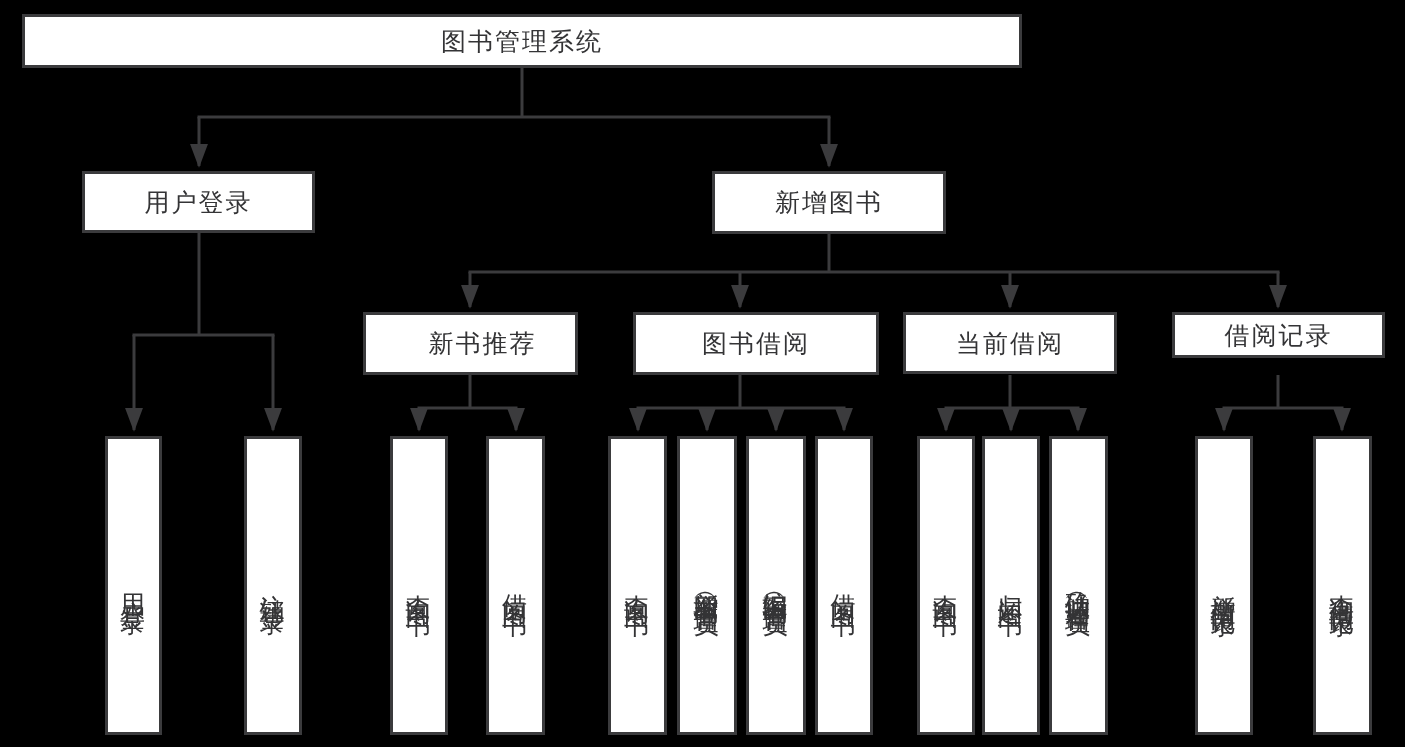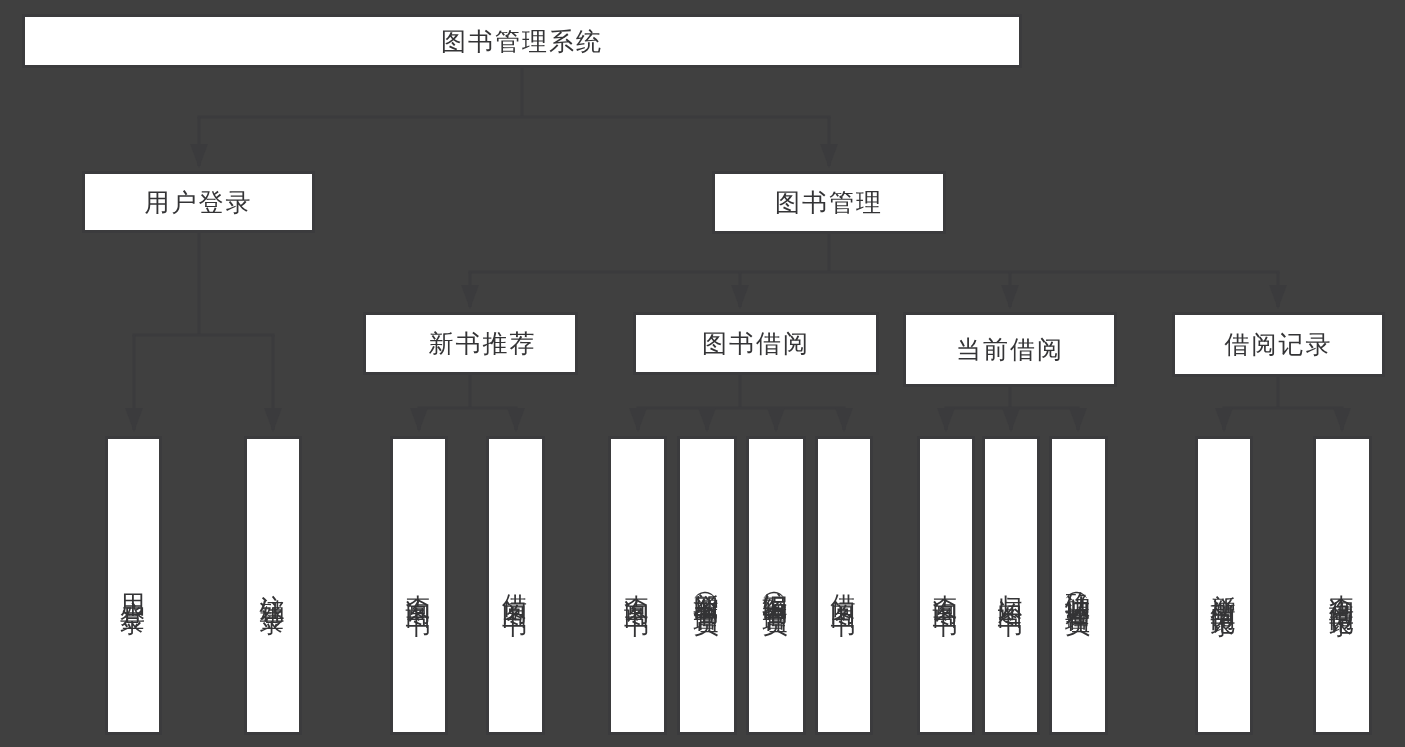--- a/index.html
+++ b/index.html
@@ -1,17 +1,17 @@
 <!DOCTYPE html>
 <html><head>
 <meta charset="utf-8">
 <style>
   html,body{margin:0;padding:0;background:#ffffff;}
   #stage{
-    position:relative;width:1405px;height:747px;background:#404040;
+    position:relative;width:1405px;height:747px;background:#000000;
     font-family:"Liberation Sans", sans-serif;color:#343436;overflow:hidden;
   }
   #wires{position:absolute;left:0;top:0;width:1405px;height:747px;}
   .box{
     position:absolute;box-sizing:border-box;border:3px solid #3b3b3d;background:#ffffff;
     display:flex;align-items:center;justify-content:center;
     font-size:25px;letter-spacing:2px;white-space:nowrap;color:#343436;
   }
   .leaf{
     position:absolute;box-sizing:border-box;border:3px solid #3b3b3d;background:#ffffff;
@@ -74,26 +74,26 @@
       <path d="M1278,375 L1278,408"></path>
       <path d="M1222.5,408 L1343.5,408"></path>
       <path d="M1224,408 L1224,430" marker-end="url(#arw)"></path>
       <path d="M1342,408 L1342,430" marker-end="url(#arw)"></path>
     </g>
   </svg>
 
   <div class="box" style="left:22px;top:14px;width:1000px;height:54px;">图书管理系统</div>
 
   <div class="box" style="left:82px;top:171px;width:233px;height:62px;">用户登录</div>
-  <div class="box" style="left:712px;top:171px;width:234px;height:63px;">图书管理</div>
+  <div class="box" style="left:712px;top:171px;width:234px;height:63px;">新增图书</div>
 
   <div class="box" style="left:363px;top:312px;width:215px;height:63px;padding-left:24px;">新书推荐</div>
   <div class="box" style="left:633px;top:312px;width:246px;height:63px;">图书借阅</div>
-  <div class="box" style="left:903px;top:312px;width:214px;height:75px;">当前借阅</div>
-  <div class="box" style="left:1172px;top:312px;width:213px;height:65px;">借阅记录</div>
+  <div class="box" style="left:903px;top:312px;width:214px;height:62px;">当前借阅</div>
+  <div class="box" style="left:1172px;top:312px;width:213px;height:46px;">借阅记录</div>
 
   <div class="leaf" style="left:105px;top:436px;width:57px;height:299px;">用户登录</div>
   <div class="leaf" style="left:244px;top:436px;width:58px;height:299px;">注销登录</div>
 
   <div class="leaf" style="left:390px;top:436px;width:58px;height:299px;">查询图书</div>
   <div class="leaf" style="left:486px;top:436px;width:59px;height:299px;">借阅图书</div>
 
   <div class="leaf" style="left:608px;top:436px;width:59px;height:299px;">查询图书</div>
   <div class="leaf" style="left:677px;top:436px;width:60px;height:299px;letter-spacing:3px;">新增图书（管理员）</div>
   <div class="leaf" style="left:746px;top:436px;width:60px;height:299px;letter-spacing:3px;">编辑图书（管理员）</div>

